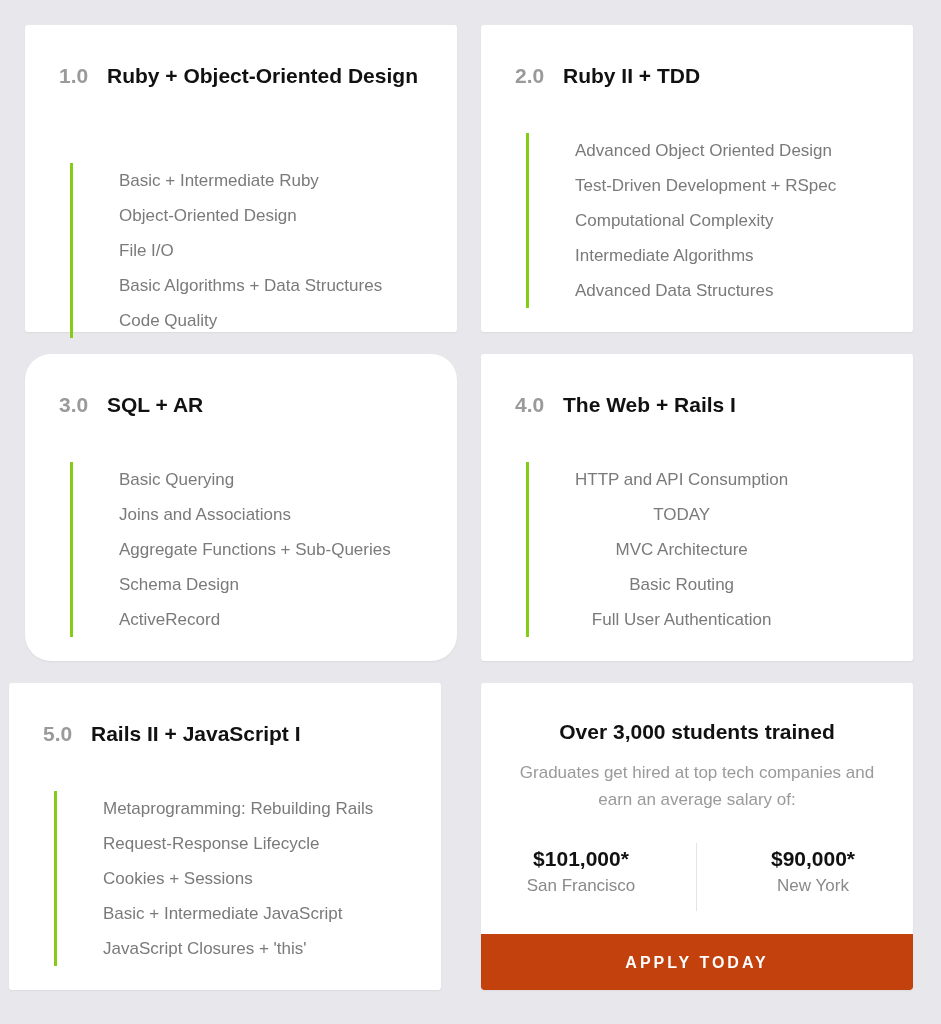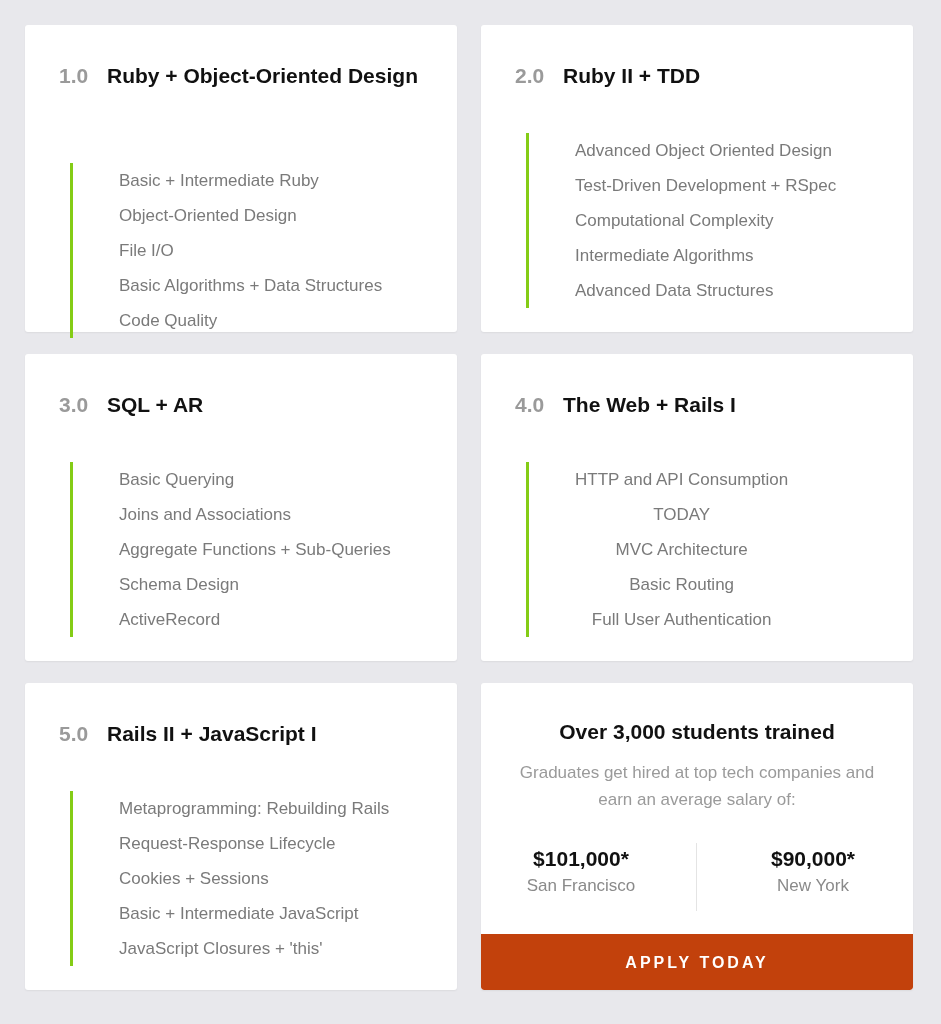--- a/index.html
+++ b/index.html
@@ -144,21 +144,21 @@
   </div>
   <ul class="topic-list" style="top:96px;">
     <li>Advanced Object Oriented Design</li>
     <li>Test-Driven Development + RSpec</li>
     <li>Computational Complexity</li>
     <li>Intermediate Algorithms</li>
     <li>Advanced Data Structures</li>
   </ul>
 </div>
 
-<div class="card" style="left:25px; top:354px;">
+<div class="card" style="left:25px; top:354px;border-radius:26px;">
   <div class="card-title">
     <span class="num">3.0</span><span>SQL + AR</span>
   </div>
   <ul class="topic-list" style="top:96px;">
     <li>Basic Querying</li>
     <li>Joins and Associations</li>
     <li>Aggregate Functions + Sub-Queries</li>
     <li>Schema Design</li>
     <li>ActiveRecord</li>
   </ul>
@@ -170,21 +170,21 @@
   </div>
   <ul class="topic-list" style="top:96px;text-align:center;">
     <li>HTTP and API Consumption</li>
     <li>TODAY</li>
     <li>MVC Architecture</li>
     <li>Basic Routing</li>
     <li>Full User Authentication</li>
   </ul>
 </div>
 
-<div class="card" style="left:25px; top:683px;">
+<div class="card" style="left:9px; top:683px;">
   <div class="card-title">
     <span class="num">5.0</span><span>Rails II + JavaScript I</span>
   </div>
   <ul class="topic-list" style="top:96px;">
     <li>Metaprogramming: Rebuilding Rails</li>
     <li>Request-Response Lifecycle</li>
     <li>Cookies + Sessions</li>
     <li>Basic + Intermediate JavaScript</li>
     <li>JavaScript Closures + 'this'</li>
   </ul>

